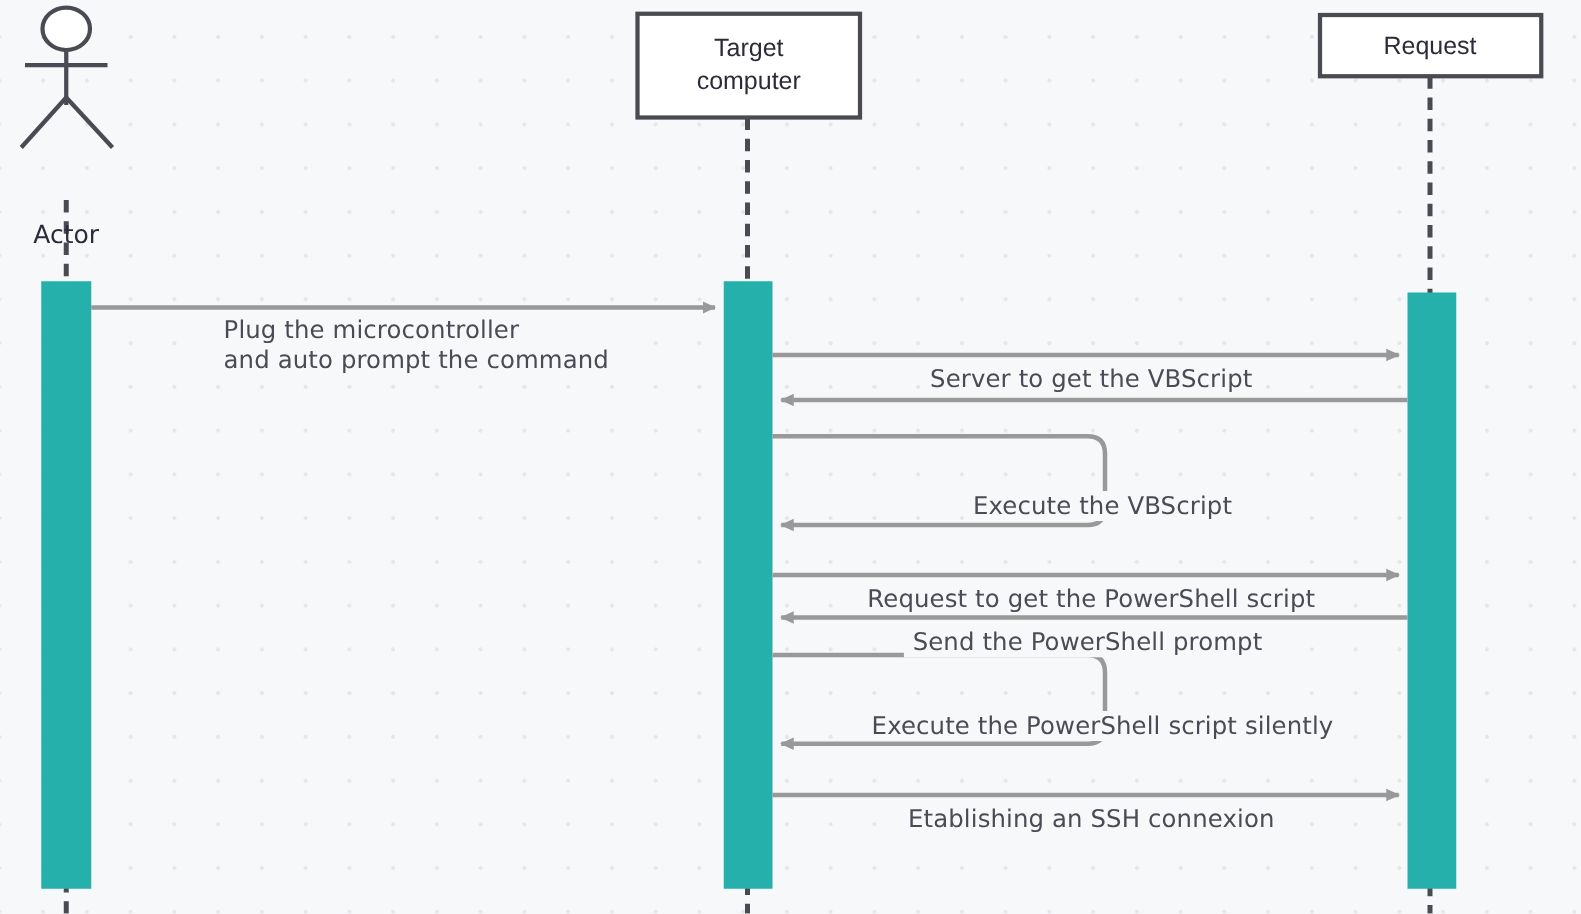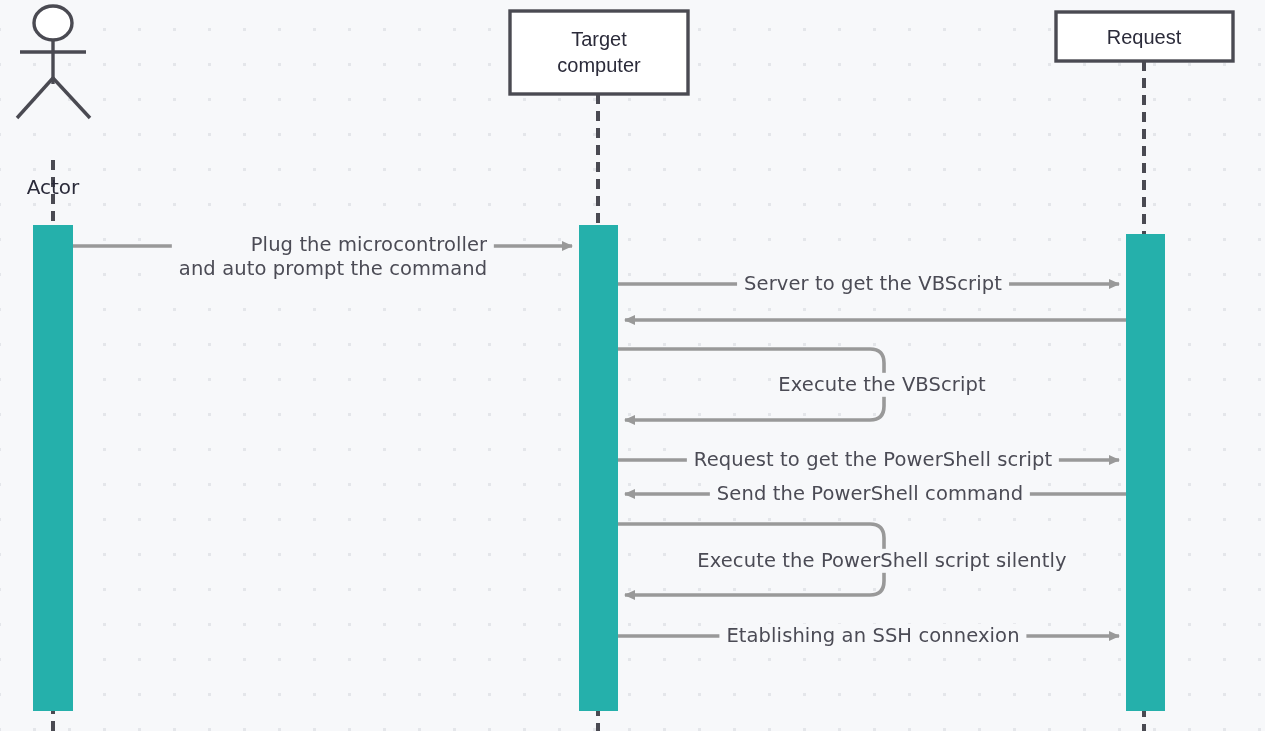--- a/index.html
+++ b/index.html
@@ -24,26 +24,27 @@
     top: 0;
     width: 1265px;
     height: 731px;
   }
   .msg-label {
     position: absolute;
     color: #4b4b55;
     font-size: 19.5px;
     font-family: "DejaVu Sans", "Liberation Sans", sans-serif;
     white-space: pre;
-    text-align: right;
+    text-align: left;
     line-height: 1.25;
     background: #f7f8fa;
     padding: 0 7px;
     transform: translate(-50%, -50%);
     letter-spacing: 0.1px;
+    margin-top: 20px;
   }
   .part-label {
     position: absolute;
     color: #2b2b3a;
     font-size: 20px;
     font-family: Liberation Sans, sans-serif;
     text-align: center;
     line-height: 1.3;
     white-space: pre;
     transform: translate(-50%, -50%);
@@ -118,19 +119,19 @@
   <div class="msg-label" style="left:333px; top:257px;">Plug the microcontroller
 and auto prompt the command</div>
 
   <div class="msg-label" style="left:873px; top:284px;">Server to get the VBScript</div>
 
 
   <div class="msg-label" style="left:873px; top:460px;">Request to get the PowerShell script</div>
 
   <div class="msg-label" style="left:882px; top:385px;">Execute the VBScript</div>
 
-  <div class="msg-label" style="left:870px; top:494px;">Send the PowerShell command</div>
+  <div class="msg-label" style="left:870px; top:494px;">Send the PowerShell prompt</div>
 
   <div class="msg-label" style="left:873px; top:636px;">Etablishing an SSH connexion</div>
 
   <div class="msg-label" style="left:882px; top:561px;">Execute the PowerShell script silently</div>
 
 </div>
 
 </body></html>

